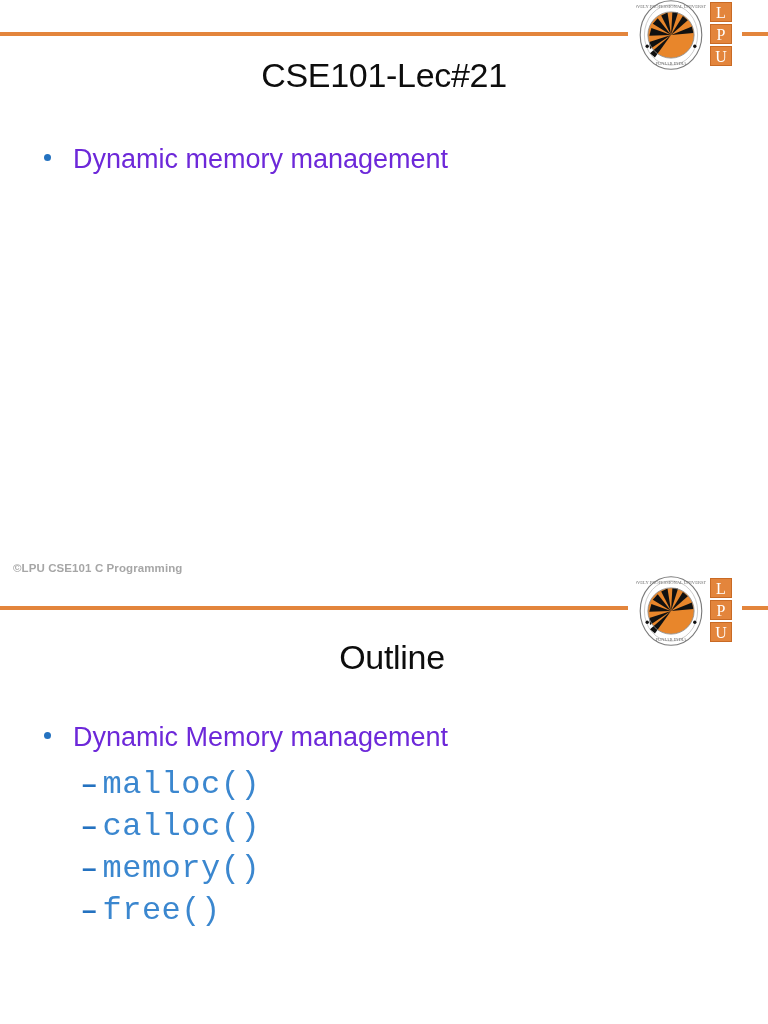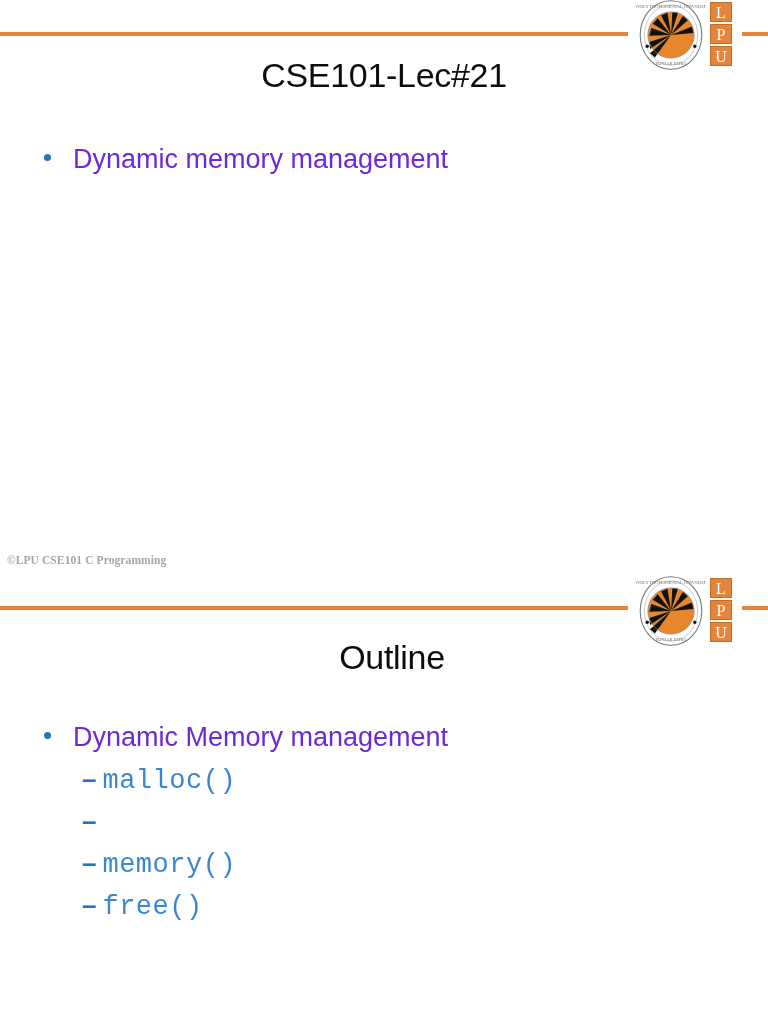--- a/index.html
+++ b/index.html
@@ -119,33 +119,34 @@
   .sub-dash {
     color: #2472C0;
     font-size: 26px;
     font-weight: 700;
     margin-right: 6px;
     line-height: 1;
   }
   .sub-text {
     color: #3B87CF;
     font-family: "Liberation Mono", monospace;
-    font-size: 27px;
+    font-size: 32px;
     letter-spacing: 0.5px;
   }
 
   
   .footer-note {
     position: absolute;
-    left: 7px;
+    left: 13px;
     color: #A6A6A6;
     font-size: 11.5px;
     font-weight: 700;
-    font-family: Liberation Serif, serif;
+    font-family: Liberation Sans, sans-serif;
     letter-spacing: 0.1px;
+    margin-top: 8px;
   }
 </style>
 </head>
 <body>
 
 <section class="slide slide-1">
 
   <div class="rule-left" style="top:32px;"></div>
   <div class="rule-right" style="top:32px;"></div>
 
@@ -228,20 +229,21 @@
     <span>Dynamic Memory management</span>
   </div>
 
   <div class="sub-row" style="left:82px; top:186px;">
     <span class="sub-dash">–</span>
     <span class="sub-text">malloc()</span>
   </div>
 
   <div class="sub-row" style="left:82px; top:228px;">
     <span class="sub-dash">–</span>
+    <span class="sub-text">calloc()</span>
   </div>
 
   <div class="sub-row" style="left:82px; top:270px;">
     <span class="sub-dash">–</span>
     <span class="sub-text">memory()</span>
   </div>
 
   <div class="sub-row" style="left:82px; top:312px;">
     <span class="sub-dash">–</span>
     <span class="sub-text">free()</span>

